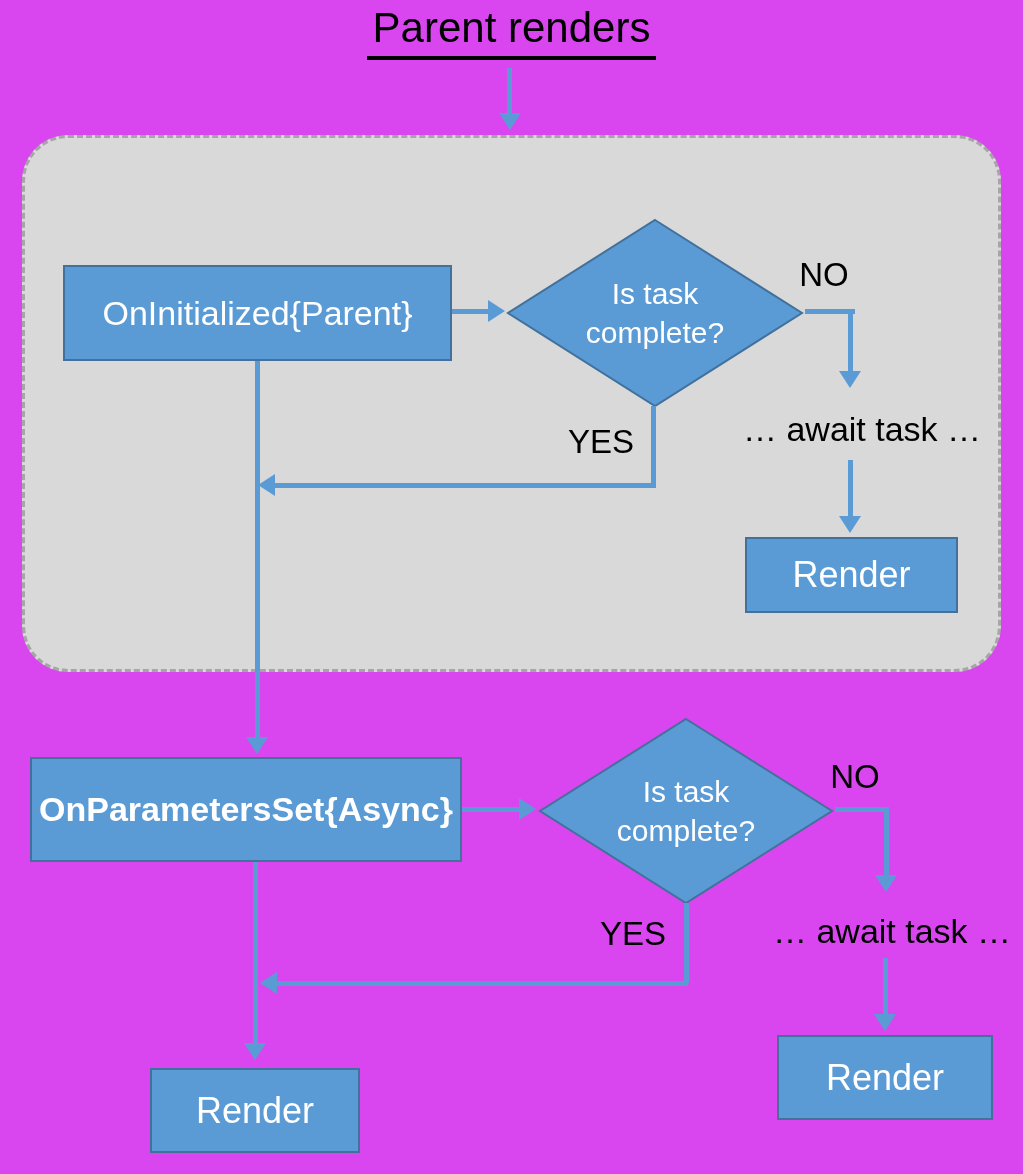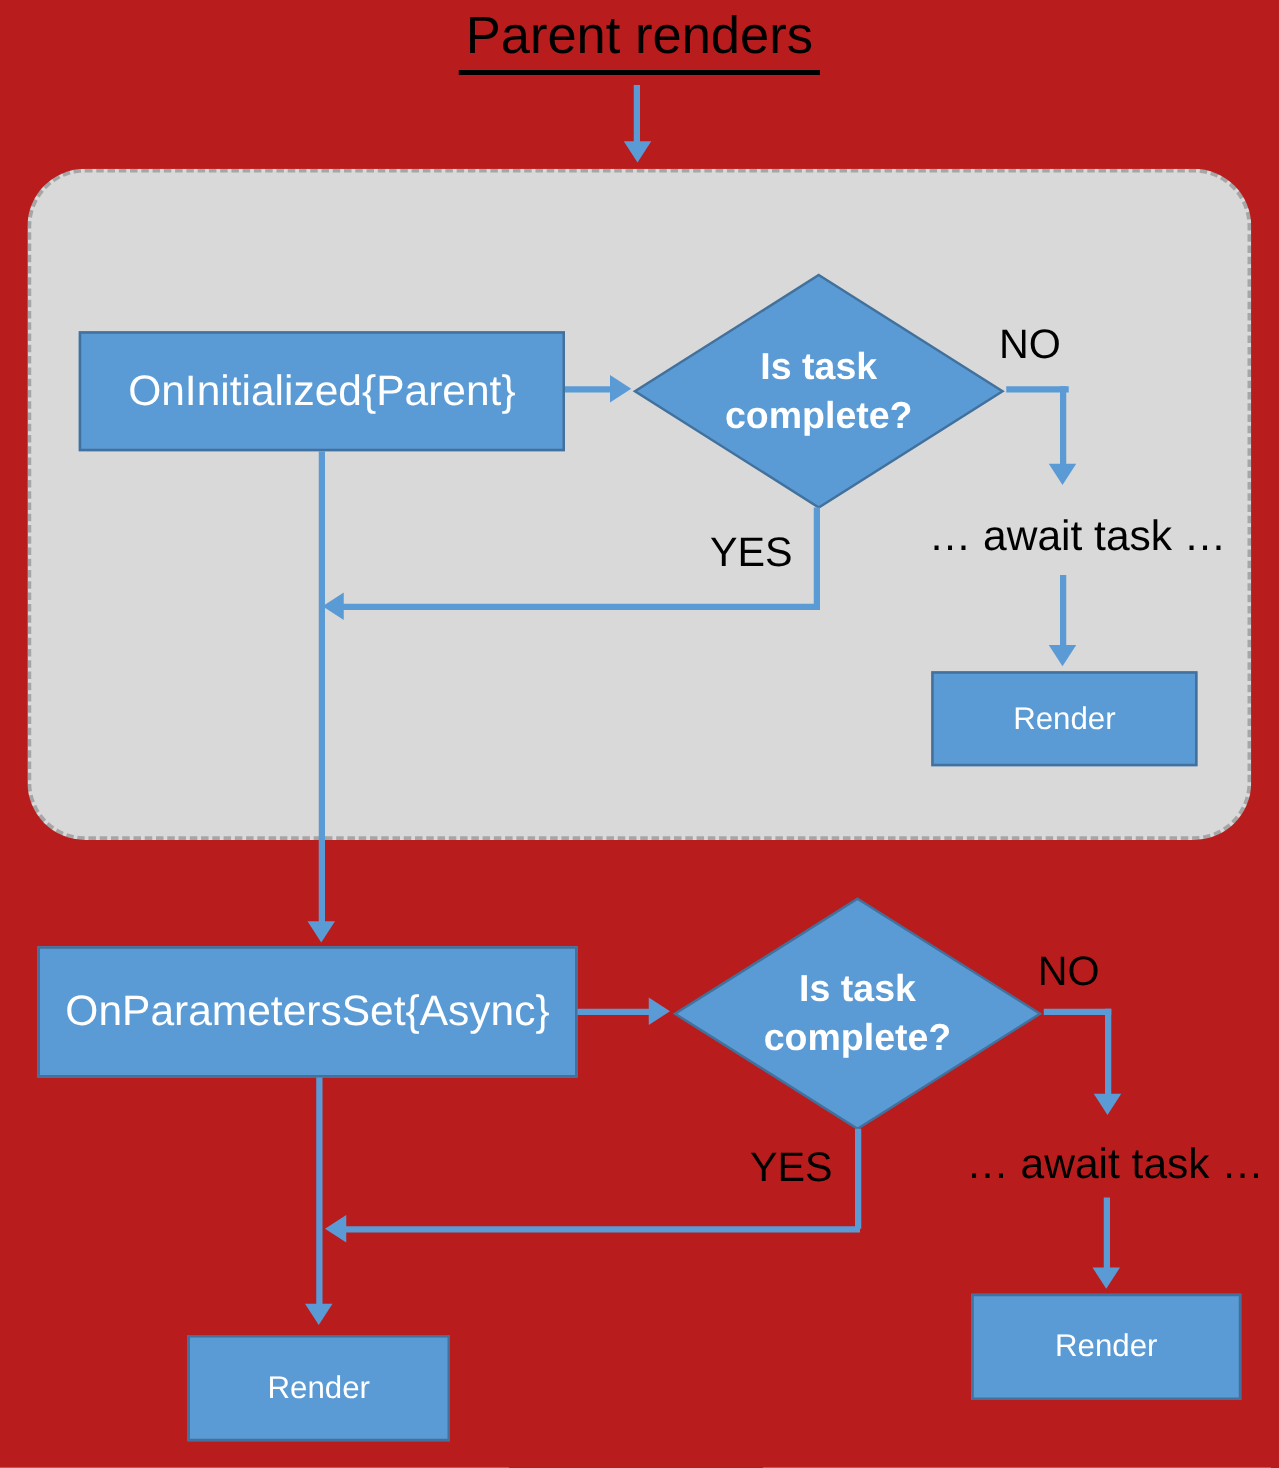--- a/index.html
+++ b/index.html
@@ -6,39 +6,39 @@
     --shape-fill:#5b9bd5;
     --shape-border:#41719c;
     --arrow:#5b9bd5;
     --group-fill:#d9d9d9;
     --group-border:#a6a6a6;
     --text-dark:#000000;
     --text-light:#ffffff;
   }
   *{box-sizing:border-box;margin:0;padding:0;}
   body{background:#ffffff;font-family:"Liberation Sans", sans-serif;}
-  .canvas{position:relative;width:1023px;height:1174px;background:#b91c1c;overflow:hidden;}
+  .canvas{position:relative;width:1023px;height:1174px;background:#d946ef;overflow:hidden;}
 
   .title{position:absolute;top:4px;left:0;width:1023px;text-align:center;
          font-size:42px;color:var(--text-dark);}
   .title span{display:inline-block;border-bottom:4px solid var(--text-dark);padding:0 6px 4px 6px;}
 
   .group-box{position:absolute;left:22px;top:135px;width:979px;height:537px;
              background:var(--group-fill);border:3px dashed var(--group-border);
              border-radius:46px;}
   .group-label{position:absolute;left:557px;top:158px;width:352px;text-align:center;
                font-size:34px;font-weight:bold;font-style:italic;color:var(--text-dark);}
 
   .node{position:absolute;display:flex;align-items:center;justify-content:center;
         background:var(--shape-fill);border:2px solid var(--shape-border);
         color:var(--text-light);text-align:center;}
   .node.process{font-size:34px;}
-  .node.render{font-size:25px;}
+  .node.render{font-size:36px;}
 
-  .diamond{position:absolute;font-weight:bold;}
+  .diamond{position:absolute;}
   .diamond svg{position:absolute;left:0;top:0;width:100%;height:100%;}
   .diamond svg polygon{fill:var(--shape-fill);stroke:var(--shape-border);stroke-width:2;}
   .diamond-text{position:absolute;left:50%;top:50%;transform:translate(-50%,-50%);
                 width:175px;text-align:center;font-size:30px;line-height:1.3;
                 color:var(--text-light);}
 
   .edge-label{position:absolute;font-size:33px;color:var(--text-dark);text-align:center;}
   .float-text{position:absolute;font-size:34px;color:var(--text-dark);text-align:left;white-space:nowrap;}
 
   .line{position:absolute;background:var(--arrow);}
@@ -95,21 +95,21 @@
 
   <div class="edge-label" style="left:568px;top:423px;width:64px;">YES</div>
 
   <div class="line" style="left:651px;top:406px;width:5px;height:82px;"></div>
   <div class="line" style="left:272px;top:483px;width:384px;height:5px;"></div>
   <div class="ah ah-left" style="left:258px;top:474px;"></div>
 
   <div class="line" style="left:255px;top:361px;width:5px;height:378px;"></div>
   <div class="ah ah-down" style="left:246px;top:737px;"></div>
 
-  <div class="node process" style="left:30px;top:757px;width:432px;height:105px;">
+  <div class="node process" style="left:30px;top:757px;width:432px;height:105px;font-weight:bold;">
     <span>OnParametersSet{Async}</span>
   </div>
 
   <div class="line" style="left:462px;top:807px;width:60px;height:5px;"></div>
   <div class="ah ah-right" style="left:519px;top:798px;"></div>
 
   <div class="diamond" style="left:537px;top:717px;width:298px;height:188px;">
     <svg viewBox="0 0 298 188" preserveAspectRatio="none">
       <polygon points="149,2 295,94 149,186 3,94"></polygon>
     </svg>

